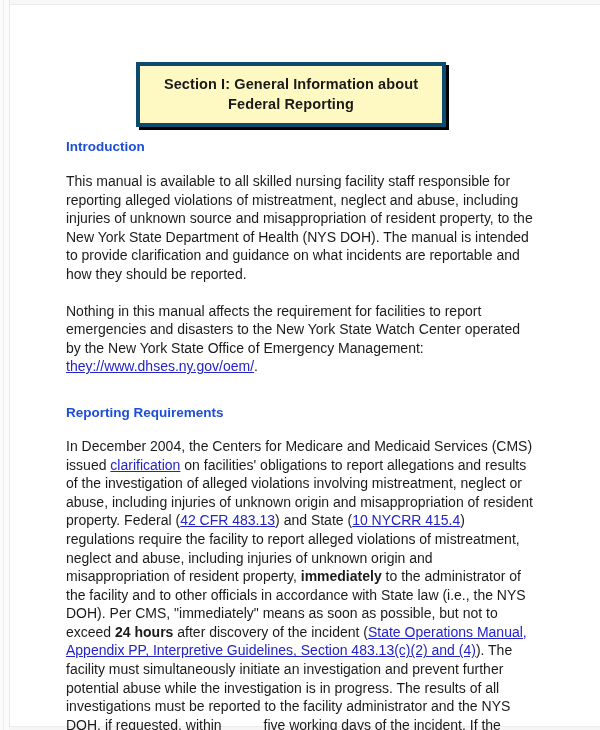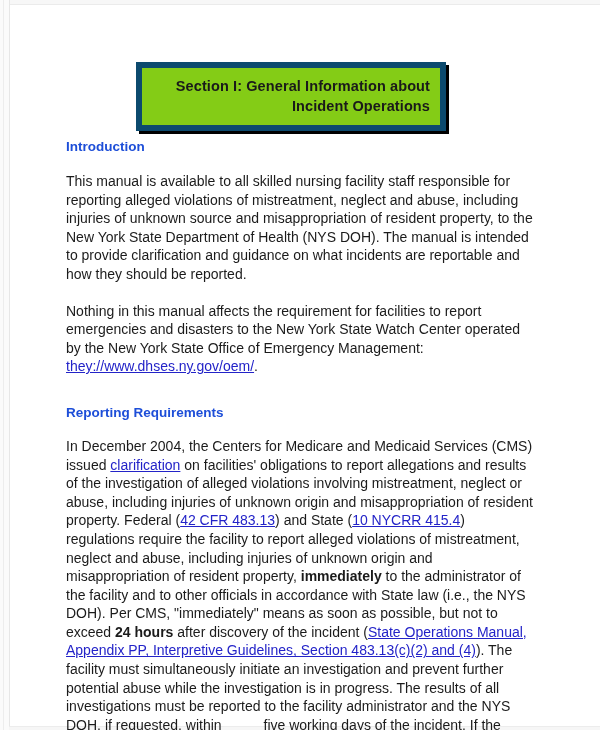--- a/index.html
+++ b/index.html
@@ -70,26 +70,26 @@
   }
 
   
   .title-banner-wrap {
     position: absolute;
     left: 136px;
     top: 62px;
     width: 310px;
   }
   .title-banner {
-    background: #84cc16;
-    border: 6px solid #0c4a6e;
+    background: #fef9c3;
+    border: 4px solid #0c4a6e;
     box-shadow: 3px 3px 0 0 #000000;
     padding: 8px 10px 9px 10px;
     box-sizing: border-box;
-    text-align: right;
+    text-align: center;
   }
   .title-banner-line {
     font-size: 14.5px;
     font-weight: bold;
     color: #1a1a1a;
     line-height: 20px;
     letter-spacing: 0.1px;
     white-space: nowrap;
   }
 
@@ -137,21 +137,21 @@
   <div class="edge-left"></div>
   <div class="edge-left-inner"></div>
   <div class="edge-bottom"></div>
 </div>
 
 <div class="content">
 
   <div class="title-banner-wrap">
     <div class="title-banner">
       <div class="title-banner-line">Section I:  General Information about</div>
-      <div class="title-banner-line">Incident Operations</div>
+      <div class="title-banner-line">Federal Reporting</div>
     </div>
   </div>
 
   <div class="body-col">
 
     <h2 class="sec-head">Introduction</h2>
 
     <p class="para">This manual is available to all skilled nursing facility staff responsible for reporting alleged violations of mistreatment, neglect and abuse, including injuries of unknown source and misappropriation of resident property, to the New York State Department of Health (NYS DOH).  The manual is intended to provide clarification and guidance on what incidents are reportable and how they should be reported.</p>
 
     <p class="para"><span>Nothing in this manual affects the requirement for facilities to report emergencies and disasters to the New York State Watch Center operated by the New York State Office of Emergency Management:  </span><a class="lnk" href="#">they://www.dhses.ny.gov/oem/</a><span>.</span></p>

